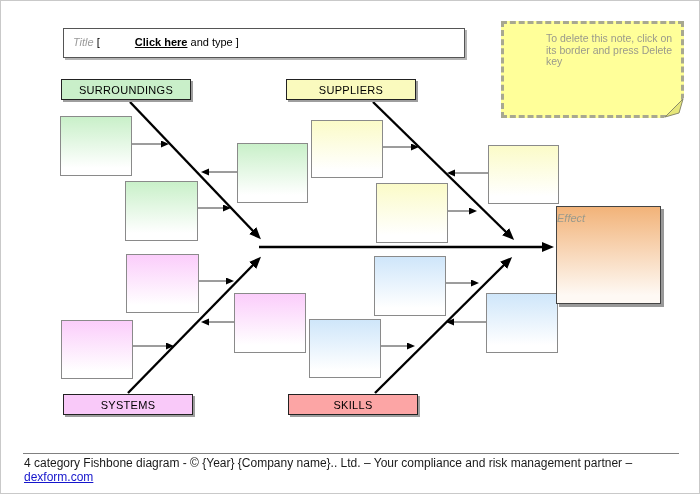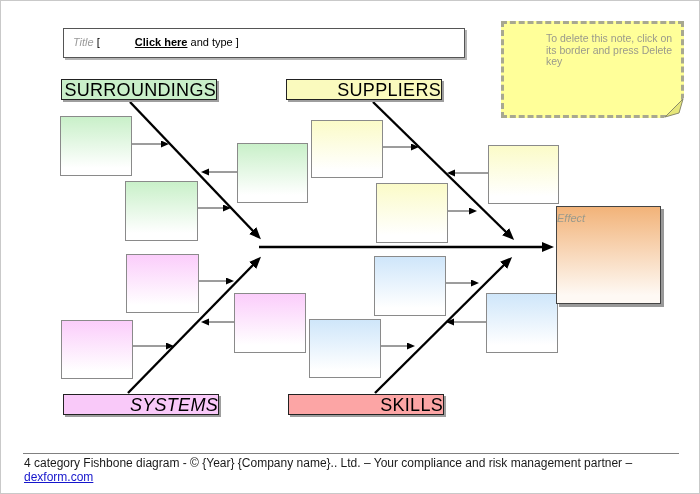--- a/index.html
+++ b/index.html
@@ -24,27 +24,27 @@
   .note{
     position:absolute;left:500px;top:20px;width:183px;height:97px;
     background:#ffff99;border:3px dashed #a8a890;box-sizing:border-box;
     padding:4px 6px;font-size:10.5px;line-height:11.5px;color:#000;z-index:2;
   }
   .note-hint{color:#9a9a8c;margin-top:5px;margin-left:36px;}
   .note-fold{position:absolute;right:-3px;bottom:-3px;z-index:3;}
 
   
   .cat-label{
-    position:absolute;width:156px;height:21px;line-height:21px;text-align:right;
-    font-size:18px;color:#000;border:1px solid #222;box-shadow:2px 2px 0 #9e9e9e;
+    position:absolute;width:130px;height:21px;line-height:21px;text-align:center;
+    font-size:11px;color:#000;border:1px solid #222;box-shadow:2px 2px 0 #9e9e9e;
     box-sizing:border-box;z-index:2;letter-spacing:.3px;
   }
   .lbl-green{background:#c9efc9;}
   .lbl-yellow{background:#fafabe;}
-  .lbl-pink{background:#f9c9f9;font-style:italic;}
+  .lbl-pink{background:#f9c9f9;}
   .lbl-blue{background:#fca5a5;}
 
   
   .cause{
     position:absolute;border:1px solid #8a8a8a;box-sizing:border-box;z-index:2;
   }
   .cz-green{background:linear-gradient(#c9f0c9,#ffffff 88%);}
   .cz-yellow{background:linear-gradient(#fbfbc8,#ffffff 88%);}
   .cz-pink{background:linear-gradient(#fbcdfb,#ffffff 88%);}
   .cz-blue{background:linear-gradient(#cfe6fa,#ffffff 88%);}

